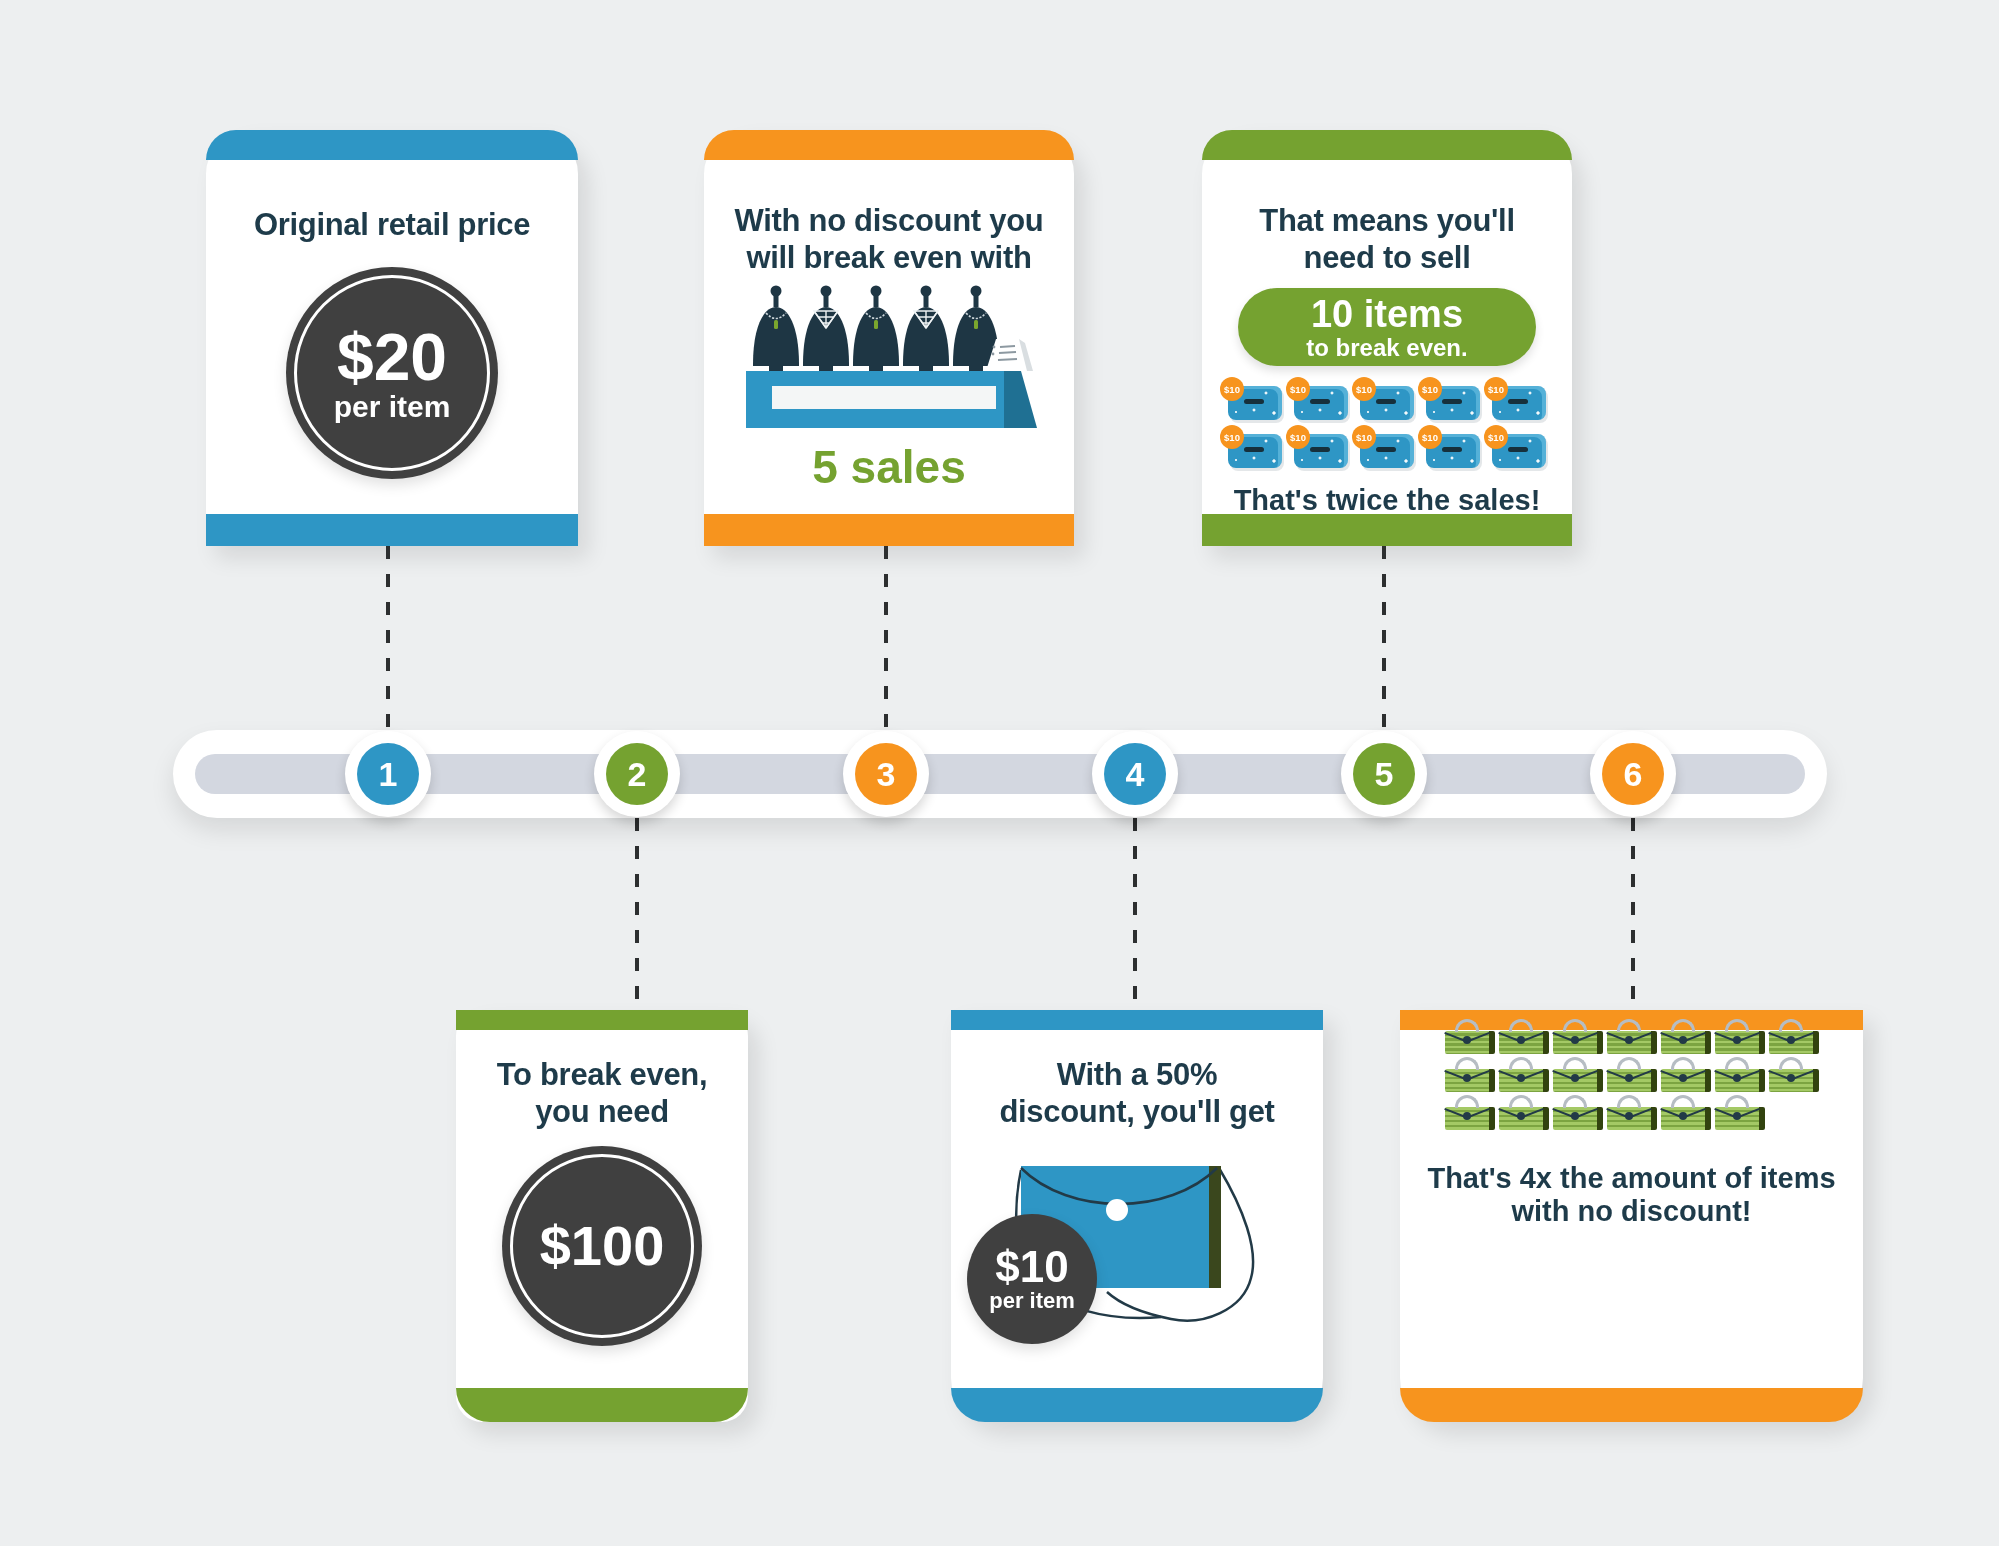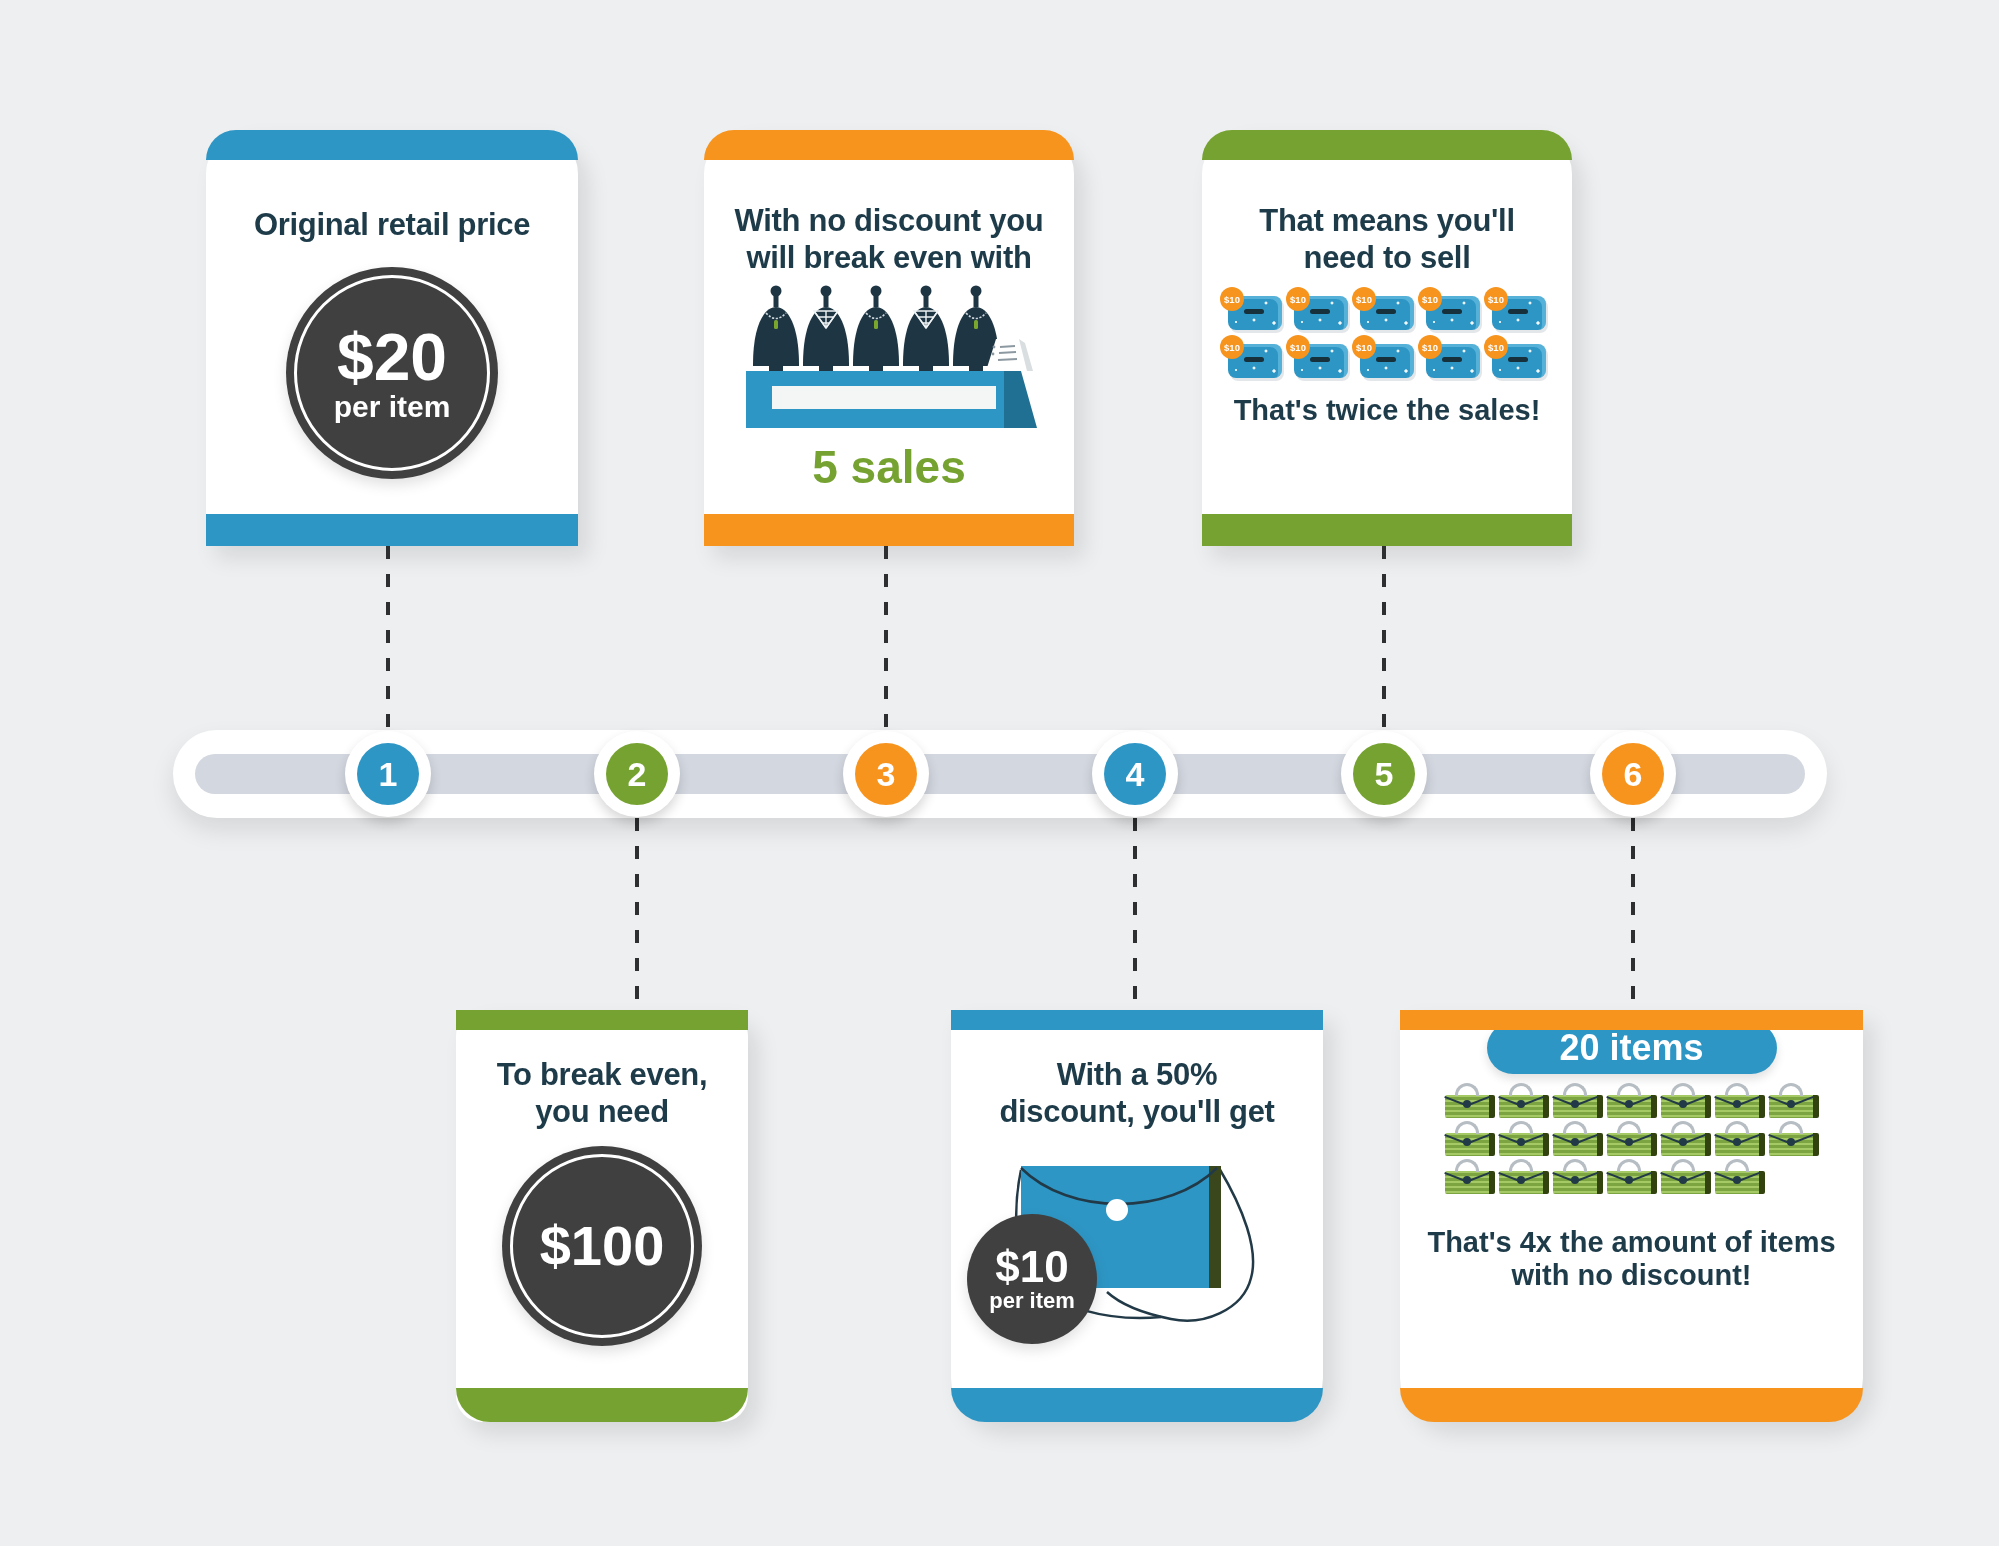--- a/index.html
+++ b/index.html
@@ -237,20 +237,24 @@
       </g>
     </svg>
     <div class="result-text">5 sales</div>
     <div class="bar bar-bottom" style="background: rgb(247, 148, 30);"></div>
   </div>
 
   <div class="card row-top" id="card3">
     <div class="bar bar-top" style="background: rgb(117, 162, 48);"></div>
     <div class="card-title">That means you'll
 need to sell</div>
+    <div class="pill">
+      <div class="pill-value">10 items</div>
+      <div class="pill-caption">to break even.</div>
+    </div>
     <div class="icon-grid wallets">
         <span class="wallet">
           <span class="wallet-badge">$10</span>
         </span>
         <span class="wallet">
           <span class="wallet-badge">$10</span>
         </span>
         <span class="wallet">
           <span class="wallet-badge">$10</span>
         </span>
@@ -306,24 +310,20 @@
     </svg>
     <div class="price-circle">
       <div class="price-value">$10</div>
       <div class="price-caption">per item</div>
     </div>
     <div class="bar bar-bottom" style="background: rgb(46, 150, 197);"></div>
   </div>
 
   <div class="card row-bottom" id="card6">
     <div class="bar bar-top" style="background: rgb(247, 148, 30);"></div>
-    <div class="pill">
-      <div class="pill-value">20 items</div>
-
-    </div>
     <div class="icon-grid handbags">
         <span class="handbag">
           <span class="bag-handle"></span>
           <span class="bag-dot"></span>
         </span>
         <span class="handbag">
           <span class="bag-handle"></span>
           <span class="bag-dot"></span>
         </span>
         <span class="handbag">

